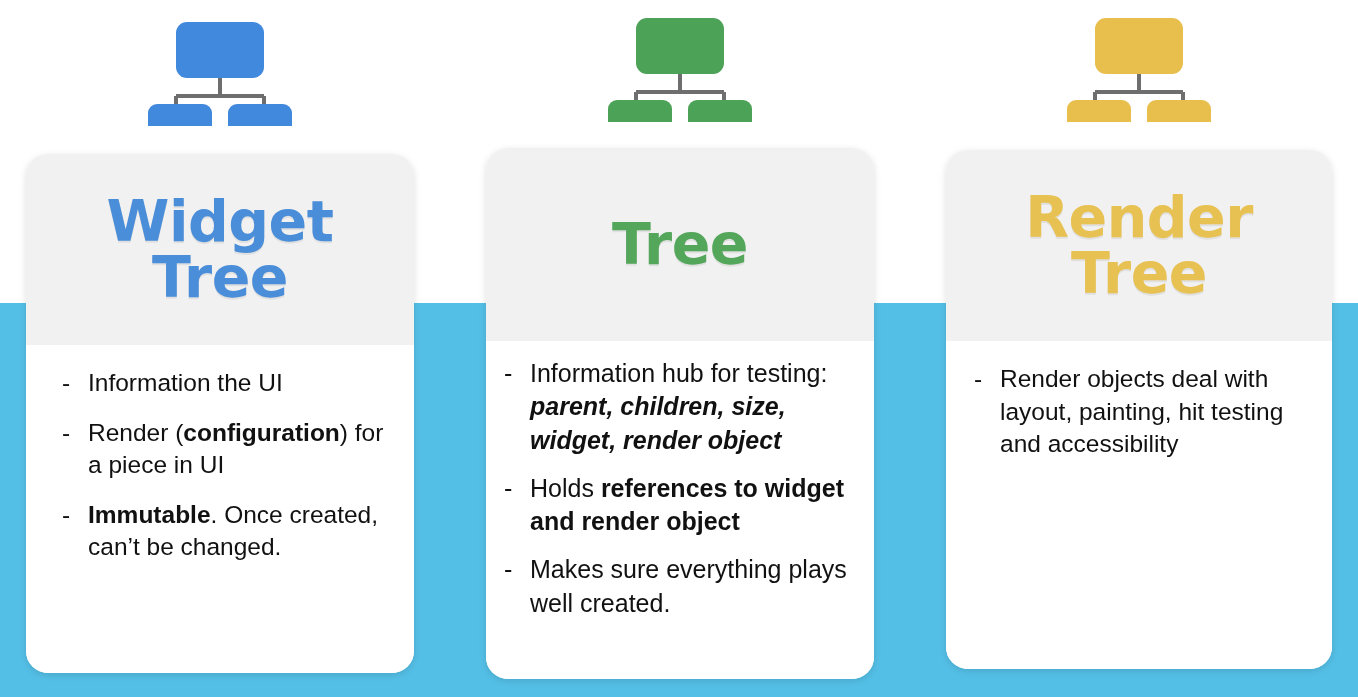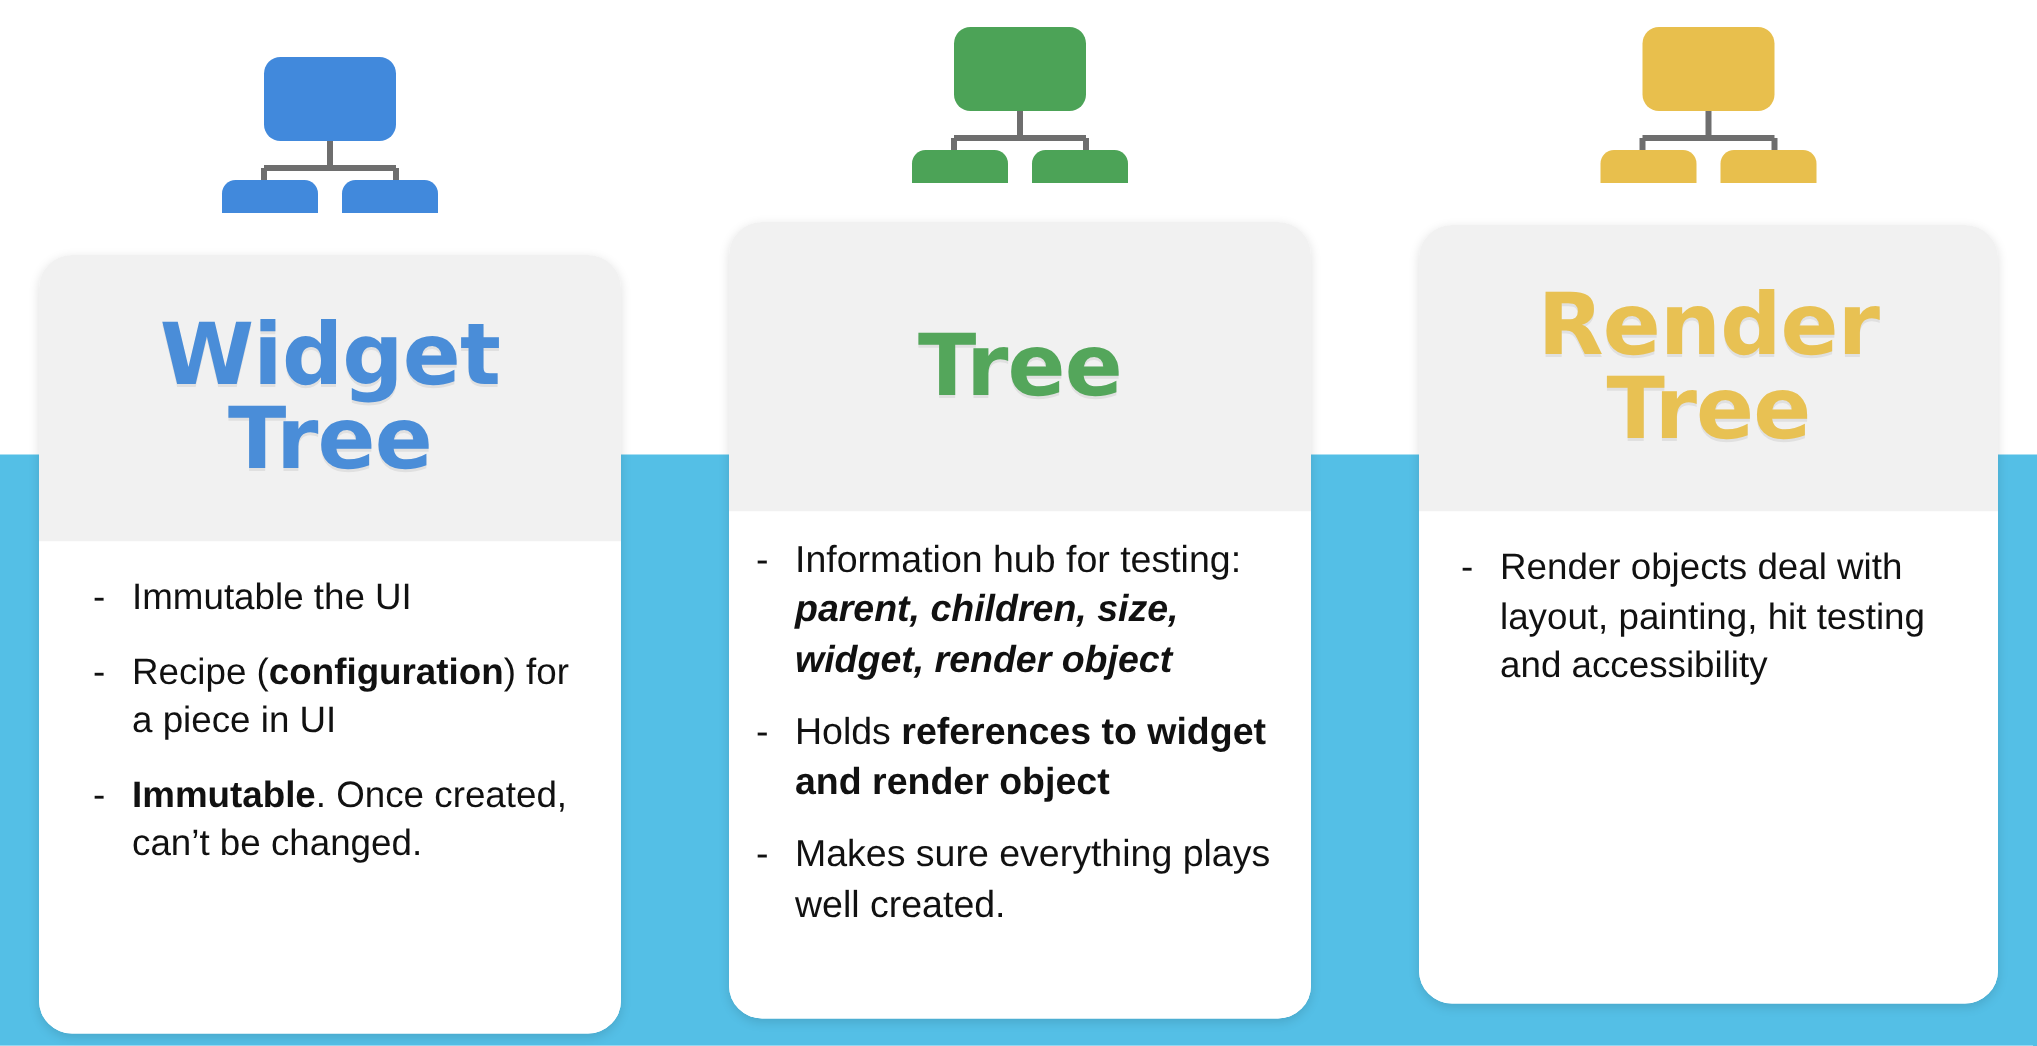--- a/index.html
+++ b/index.html
@@ -26,21 +26,21 @@
     background: #54BFE6;
     z-index: 0;
   }
 
   
   .column {
     position: absolute;
     z-index: 2;
   }
 
-  #column-widget  { left: 0px;   top: 0px; width: 440px; margin-top: 16px; }
+  #column-widget  { left: 0px;   top: 0px; width: 440px; }
   #column-element { left: 460px; top: 0px; width: 440px; }
   #column-render  { left: 920px; top: 0px; width: 438px; }
 
   
   .tree-icon {
     display: block;
     margin: 0 auto;
   }
   #column-widget  .tree-icon { margin-top: 18px; }
   #column-element .tree-icon { margin-top: 14px; }
@@ -143,26 +143,26 @@
       <div class="card-title" id="title-widget">
         <div>Widget</div>
         <div>Tree</div>
       </div>
     </div>
     <div class="card-body">
       <ul class="bullet-list">
 
         <li class="bullet-item">
           <span class="bullet-dash">-</span>
-          <span class="bullet-text"><span>Immutable the UI</span></span>
-        </li>
-
-        <li class="bullet-item">
-          <span class="bullet-dash">-</span>
-          <span class="bullet-text"><span>Recipe (</span><b>configuration</b><span>) for a piece in UI</span></span>
+          <span class="bullet-text"><span>Information the UI</span></span>
+        </li>
+
+        <li class="bullet-item">
+          <span class="bullet-dash">-</span>
+          <span class="bullet-text"><span>Render (</span><b>configuration</b><span>) for a piece in UI</span></span>
         </li>
 
         <li class="bullet-item">
           <span class="bullet-dash">-</span>
           <span class="bullet-text"><b>Immutable</b><span>. Once created, can’t be changed.</span></span>
         </li>
 
       </ul>
     </div>
   </div>

